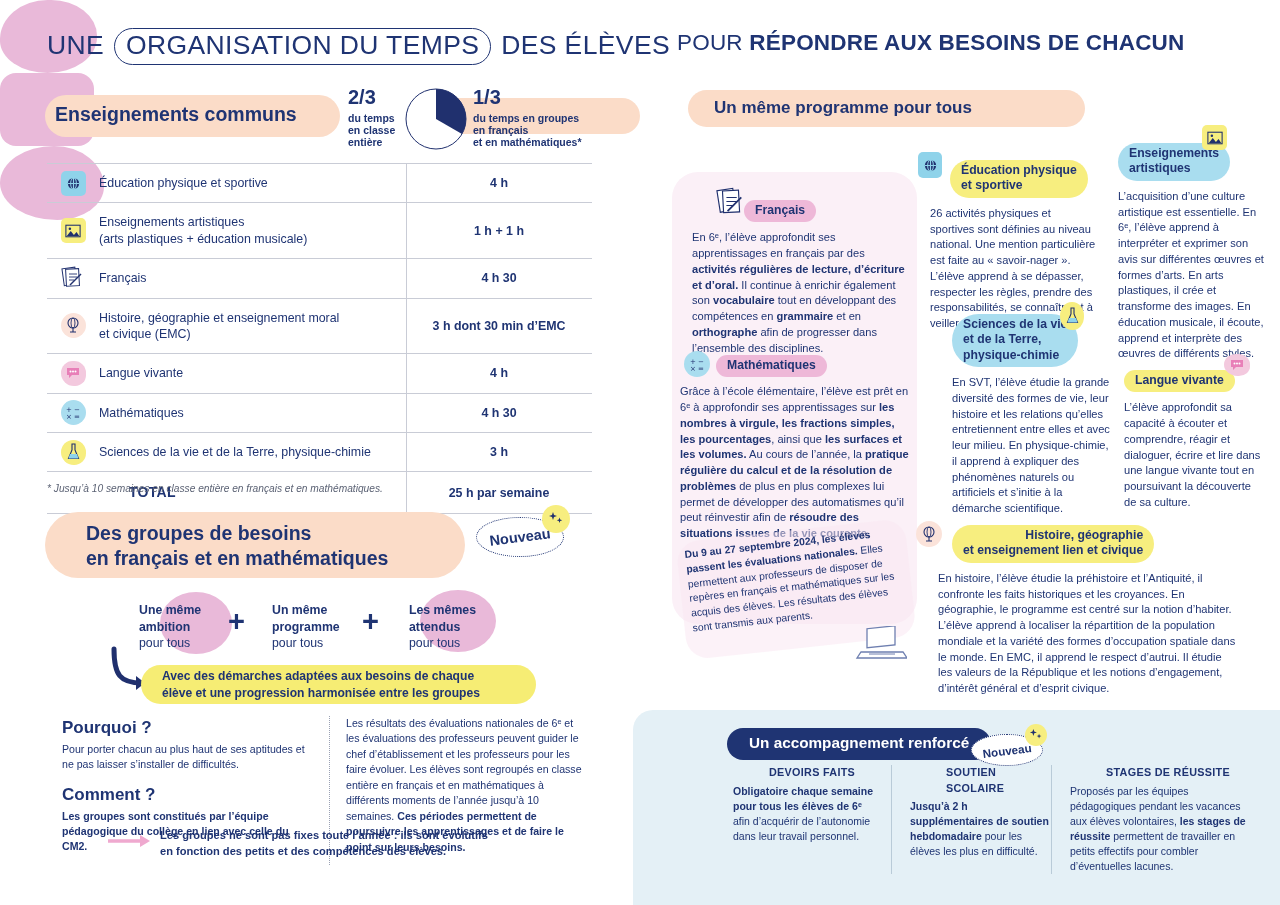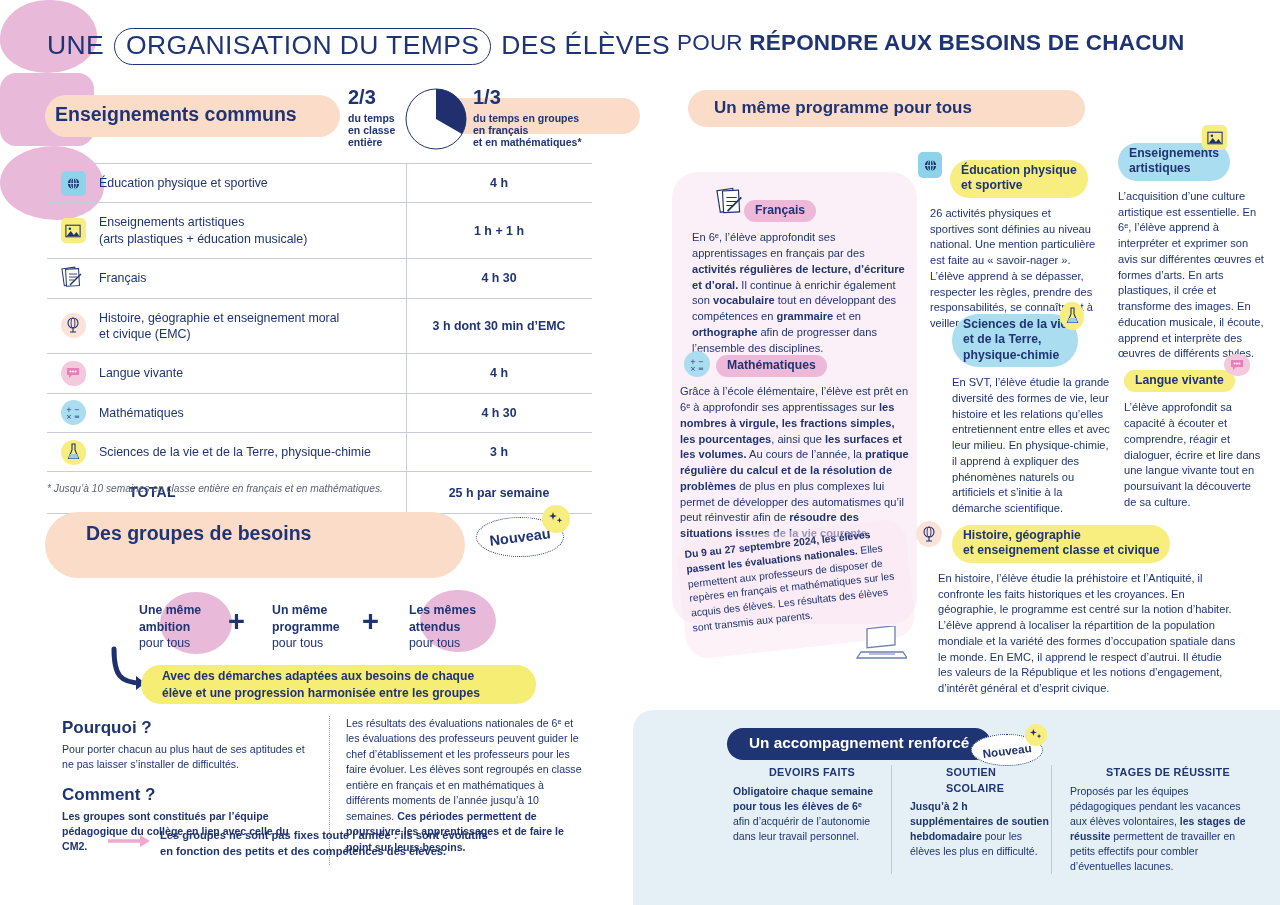--- a/index.html
+++ b/index.html
@@ -353,20 +353,21 @@
         <div class="tcell-label">TOTAL</div>
         <div class="tcell-val">25 h par semaine</div>
       </div>
     </div>
 
     <div id="table-note">* Jusqu’à 10 semaines en classe entière en français et en mathématiques.</div>
 
     <div id="groupes-banner"></div>
     <div id="groupes-title">
       <span>Des groupes de besoins</span><br>
+      <span>en français et en mathématiques</span>
     </div>
 
     <div id="nouveau-1" class="nouveau-badge">
       <div class="oval"></div>
       <div class="spark">
         <svg width="16" height="16" viewBox="0 0 16 16">
             <path d="M5 1l1 3 3 1-3 1-1 3-1-3-3-1 3-1z" fill="#20306e"></path>
             <path d="M11.5 6.5l.7 2 2 .7-2 .7-.7 2-.7-2-2-.7 2-.7z" fill="#20306e"></path>
           </svg>
       </div>
@@ -568,23 +569,23 @@
 
   <div class="art" id="hg-block">
     <div class="hd">
       <span id="hg-icon" class="ico blobpeach" style="width:26px;height:26px;">
         <svg width="16" height="17" viewBox="0 0 16 17">
             <circle cx="8" cy="6" r="5" fill="none" stroke="#20306e" stroke-width="1.1"></circle>
             <ellipse cx="8" cy="6" rx="2" ry="5" fill="none" stroke="#20306e" stroke-width=".9"></ellipse>
             <path d="M8 11v4M5 15h6" stroke="#20306e" stroke-width="1.1"></path>
           </svg>
       </span>
-      <span class="chip yellowc" style="margin-left:14px;">
+      <span class="chip yellowc" style="margin-left:14px;text-align:right;">
         <span>Histoire, géographie</span><br>
-        <span>et enseignement classe et civique</span>
+        <span>et enseignement lien et civique</span>
       </span>
     </div>
     <div class="body-txt" style="margin-top:8px;">En histoire, l’élève étudie la préhistoire et l’Antiquité, il confronte les faits historiques et les croyances. En géographie, le programme est centré sur la notion d’habiter. L’élève apprend à localiser la répartition de la population mondiale et la variété des formes d’occupation spatiale dans le monde. En EMC, il apprend le respect d’autrui. Il étudie les valeurs de la République et les notions d’engagement, d’intérêt général et d’esprit civique.</div>
   </div>
 
   <div id="accomp-panel"></div>
   <div id="accomp-pill">Un accompagnement renforcé</div>
   <div id="nouveau-2" class="nouveau-badge">
     <div class="oval"></div>
     <div class="spark">

